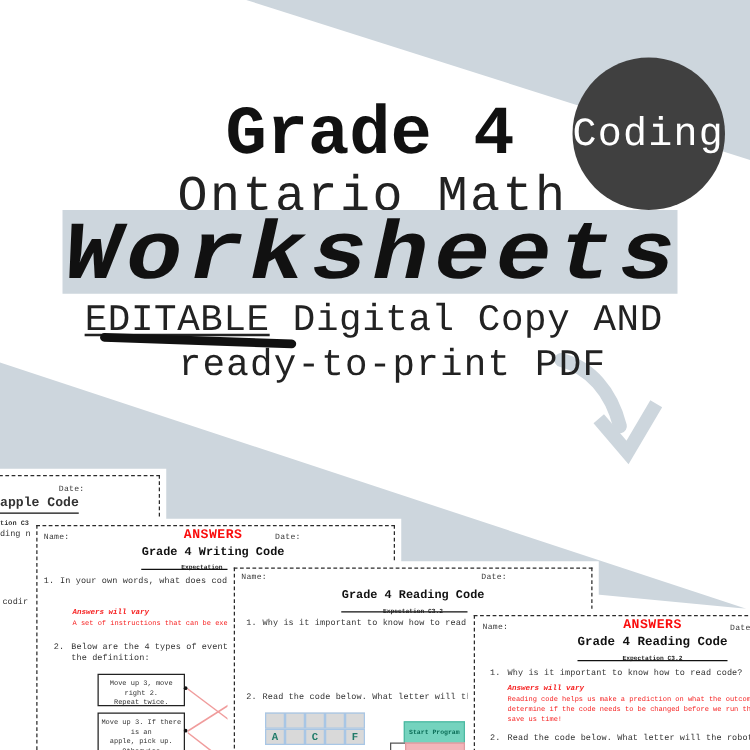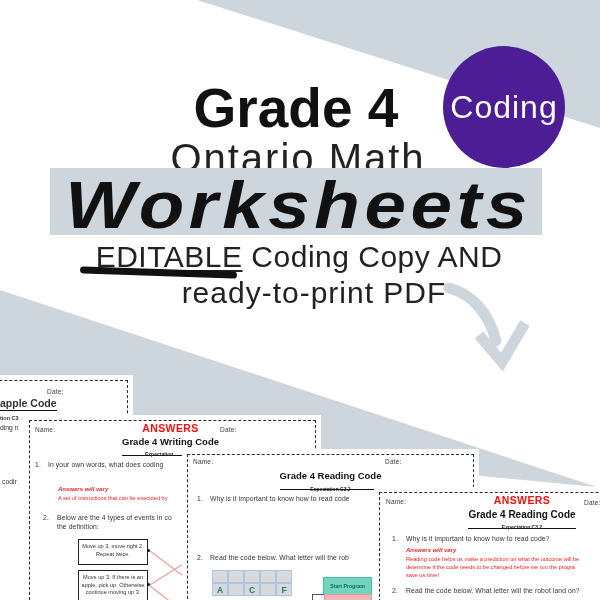--- a/index.html
+++ b/index.html
@@ -1,17 +1,17 @@
 <!DOCTYPE html>
 <html><head>
 <meta charset="utf-8">
 <style>
   html,body{margin:0;padding:0;}
   .canvas{position:relative;width:600px;height:600px;background:#ffffff;overflow:hidden;
-          font-family:Liberation Sans, sans-serif;}
+          font-family:Liberation Mono, monospace;}
   .abs{position:absolute;}
   .hline{position:absolute;width:600px;text-align:center;color:#111;}
   .stretch{display:inline-block;transform:scaleX(1.13);}
   
   .sheet{position:absolute;background:#ffffff;}
   .sb{position:absolute;left:5px;top:5px;right:5px;bottom:5px;border:1.4px dashed #2b2b2b;}
   .lbl{position:absolute;font-size:6.5px;color:#3a3a3a;letter-spacing:0.2px;}
   .ttl{position:absolute;width:100%;text-align:center;font-weight:bold;color:#111;}
   .ttl span{border-bottom:1.6px solid #111;padding-bottom:8px;}
   .exp{position:absolute;font-weight:bold;font-size:5px;color:#222;}
@@ -45,27 +45,27 @@
   <div class="hline" style="left:-4px;top:76px;font-size:55px;font-weight:bold;">Grade 4</div>
 
   <div class="hline" style="left:-2px;top:136px;font-size:40px;letter-spacing:2px;color:#222;">Ontario Math</div>
 
   <div class="abs" style="left:50px;top:168px;width:492px;height:67px;background:#cdd6dd;"></div>
 
   <div class="hline" style="left:-2px;top:167px;font-size:66px;font-weight:bold;font-style:italic;letter-spacing:4px;">
     <span class="stretch">Worksheets</span>
   </div>
 
-  <div class="abs" style="left:443px;top:46px;width:122px;height:122px;border-radius:50%;background:#4c1d95;
-              display:flex;align-items:center;justify-content:center;">
+  <div class="abs" style="left:458px;top:46px;width:122px;height:122px;border-radius:50%;background:#404040;
+              display:flex;align-items:center;justify-content:flex-start;">
     <span style="color:#ffffff;font-size:32px;letter-spacing:1px;">Coding</span>
   </div>
 
   <div class="hline" style="left:-1px;top:240px;font-size:30px;letter-spacing:0.5px;color:#222;">
-    <span style="text-decoration:underline;text-underline-offset:3px;text-decoration-thickness:2px;">EDITABLE</span><span> Coding Copy AND</span>
+    <span style="text-decoration:underline;text-underline-offset:3px;text-decoration-thickness:2px;">EDITABLE</span><span> Digital Copy AND</span>
   </div>
   <div class="abs" style="left:80px;top:269px;width:157px;height:7px;background:#111;border-radius:4px;transform:rotate(2deg);"></div>
 
   <div class="hline" style="left:14px;top:276px;font-size:30px;letter-spacing:1px;color:#222;">ready-to-print PDF</div>
 
   <div class="sheet" style="left:-212px;top:375px;width:345px;height:240px;">
     <div class="sb"></div>
     <span class="lbl" style="left:259px;top:13px;">Date:</span>
     <span class="frag" style="left:212px;top:22px;font-size:10.5px;font-weight:bold;border-bottom:1.6px solid #111;padding-bottom:1px;">apple Code</span>
     <span class="frag" style="left:212px;top:40px;font-size:5.5px;font-weight:bold;">tion C3</span>

